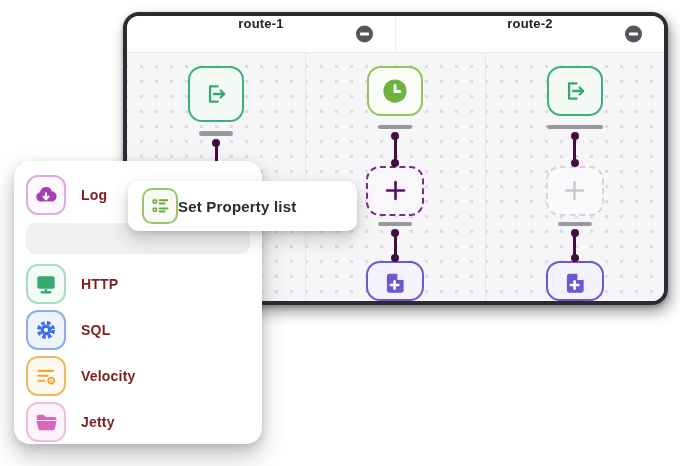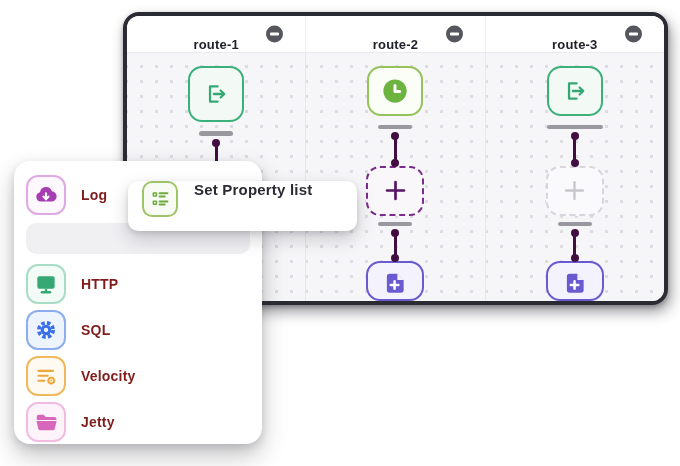--- a/index.html
+++ b/index.html
@@ -15,21 +15,21 @@
     box-sizing:border-box;background:#f6f6f8;
     border:4px solid #2b2b33;border-radius:16px;
     box-shadow:3px 7px 14px rgba(35,35,45,.45), 0 2px 4px rgba(35,35,45,.3);
     overflow:hidden;
   }
   .canvas-header{
     height:36px;background:#ffffff;border-bottom:1px solid #e9e9ee;
     display:flex;position:relative;z-index:2;
   }
   .header-cell{
-    flex:1;position:relative;display:flex;align-items:flex-end;justify-content:center;
+    flex:1;position:relative;display:flex;align-items:flex-start;justify-content:center;
     border-right:1px solid #efeff2;
   }
   .header-cell:last-child{border-right:none;}
   .route-label{font-weight:bold;font-size:13px;color:#21212b;letter-spacing:.2px;}
   .collapse-btn{
     position:absolute;right:22px;top:50%;transform:translateY(-50%);
     width:17px;height:17px;border-radius:50%;background:#56565f;border:none;
     display:flex;align-items:center;justify-content:center;padding:0;cursor:pointer;
   }
   .minus{width:9px;height:2.5px;background:#fff;border-radius:1px;display:block;}
@@ -102,21 +102,21 @@
   .pi-icon.jetty{border-color:#f2bce2;background:#fdf4fb;}
   .pi-icon.velocity{border-color:#f0b95c;background:#fefaf1;}
   .pi-label{font-size:14px;font-weight:bold;color:#7f1d1d;letter-spacing:.2px;}
   .hover-row{height:31px;border-radius:10px;background:#f0f0f3;margin:8px 0 10px 0;cursor:pointer;}
 
   
   .tooltip{
     position:absolute;left:128px;top:181px;width:229px;height:50px;z-index:6;
     box-sizing:border-box;background:#ffffff;border-radius:10px;
     box-shadow:0 8px 18px rgba(45,45,55,.22), 0 2px 5px rgba(45,45,55,.14);
-    display:flex;gap:16px;padding:0 14px;
+    display:flex;align-items:center;gap:0;padding:0 14px;
   }
   .tt-icon{
     width:36px;height:36px;border-radius:10px;border:2px solid #9ec46a;background:#f8fbf3;
     box-sizing:border-box;display:flex;align-items:center;justify-content:center;flex:none;
   }
   .tt-label{font-size:15px;font-weight:600;color:#2b2b33;letter-spacing:.2px;}
 </style>
 </head>
 <body>
 
@@ -124,26 +124,20 @@
 
   <div class="canvas-header">
     <div class="header-cell">
       <span class="route-label">route-1</span>
       <button class="collapse-btn">
         <span class="minus"></span>
       </button>
     </div>
     <div class="header-cell">
       <span class="route-label">route-2</span>
-      <button class="collapse-btn">
-        <span class="minus"></span>
-      </button>
-    </div>
-    <div class="header-cell">
-      <span class="route-label">route-3</span>
       <button class="collapse-btn">
         <span class="minus"></span>
       </button>
     </div>
   </div>
 
   <div class="canvas-body">
 
     <div class="route-col">
       <div class="node teal">

